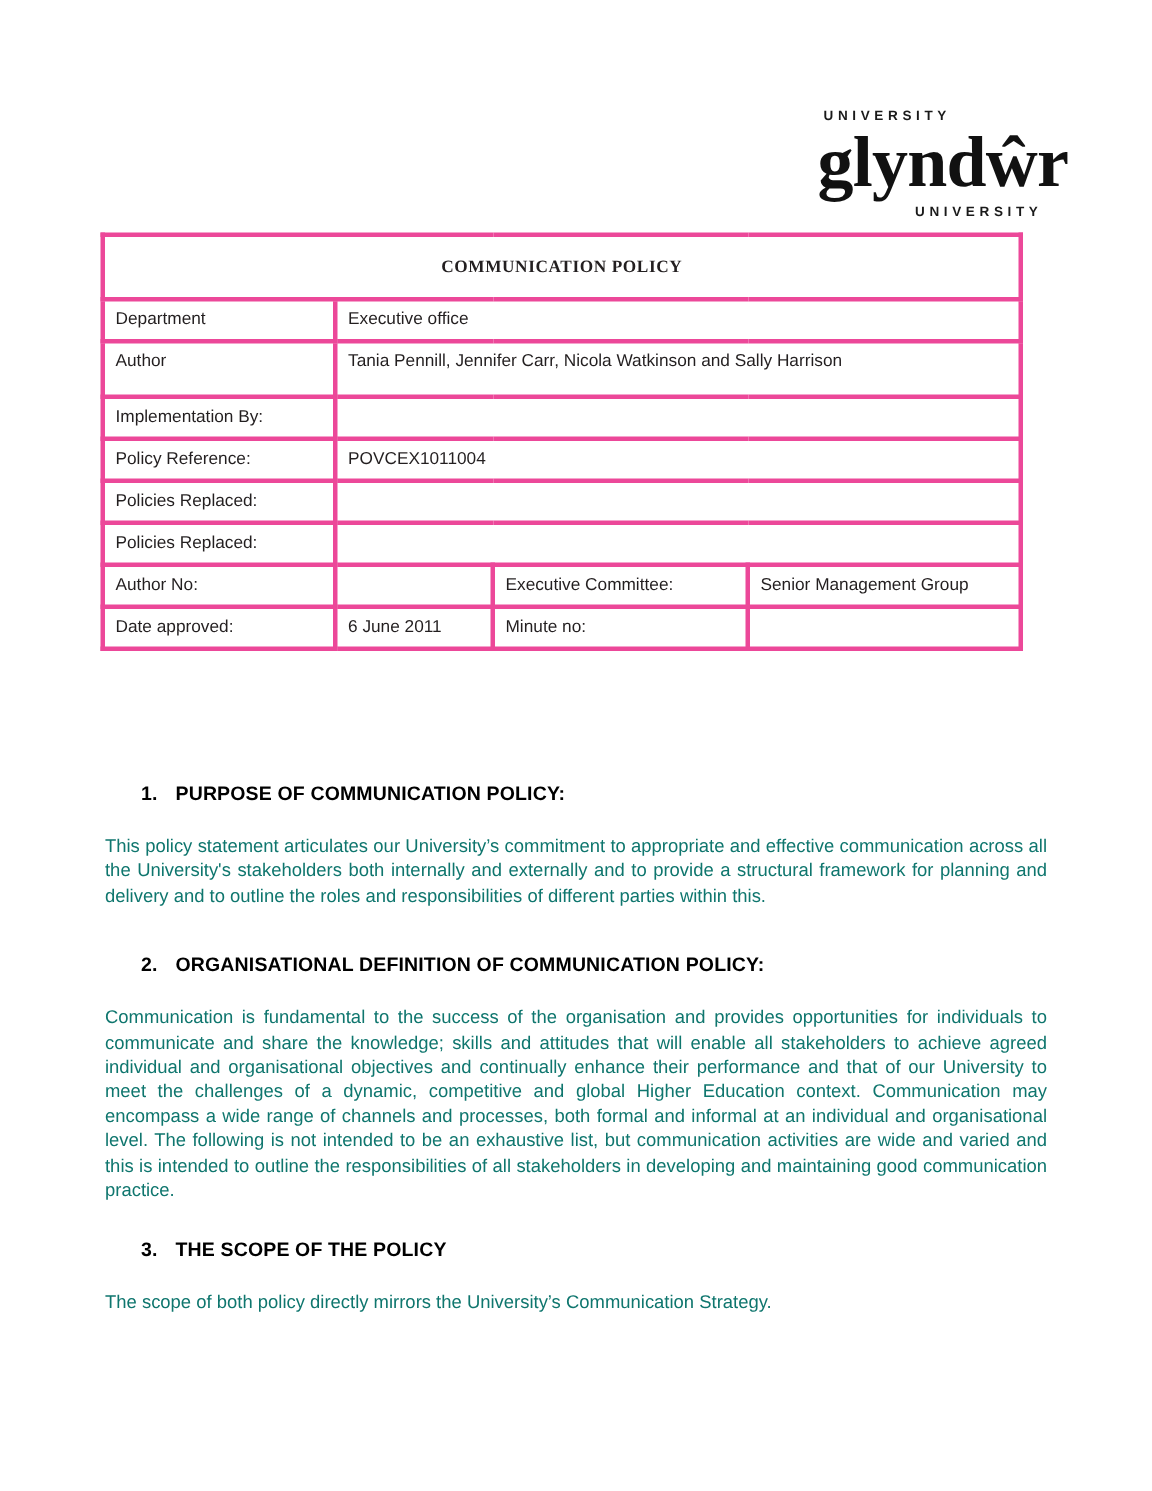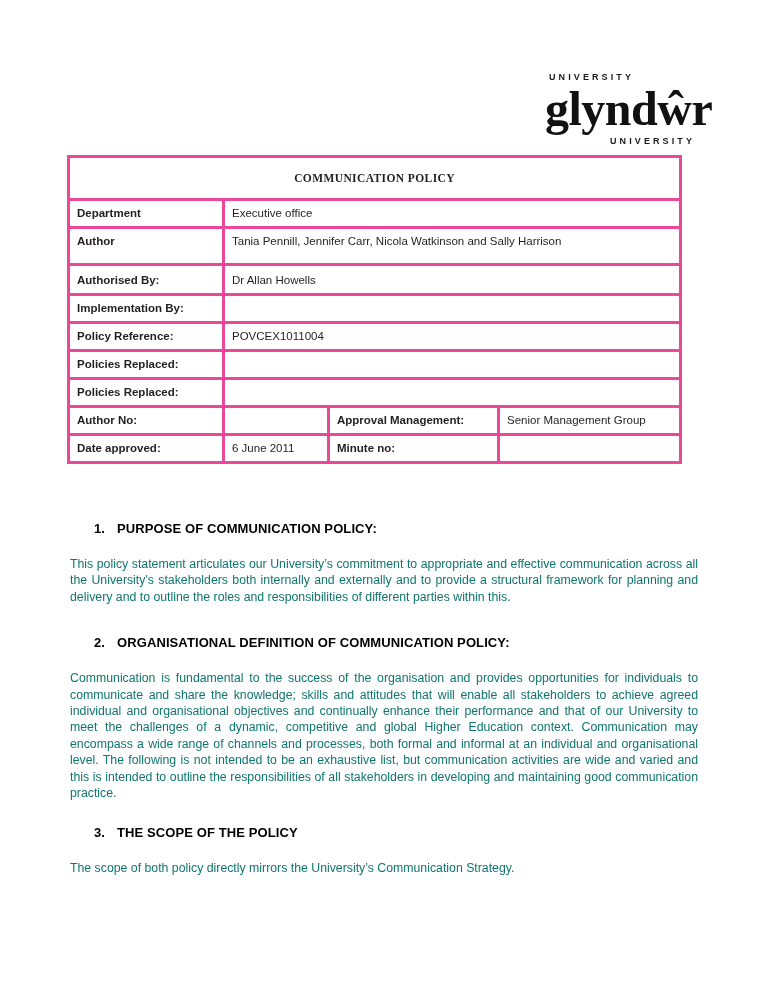--- a/index.html
+++ b/index.html
@@ -67,21 +67,21 @@
   }
   .meta-table td {
     border: 3px solid #ec4899;
     padding: 5px 7px 5px 7px;
     font-size: 11.5px;
     line-height: 15px;
     vertical-align: top;
     color: #231f20;
   }
   .meta-table td.label {
-    font-weight: bold;
+    font-weight: normal;
   }
   .title-cell {
     text-align: center;
     font-family: "Liberation Serif", serif;
     font-size: 17px;
     font-weight: bold;
     letter-spacing: 0.4px;
     padding: 13px 4px 12px 4px !important;
     color: #000000;
   }
@@ -147,45 +147,41 @@
     </tr>
 
     <tr>
       <td class="label">Department</td>
       <td colspan="3">Executive office</td>
     </tr>
     <tr class="row-tall">
       <td class="label">Author</td>
       <td colspan="3">Tania Pennill, Jennifer Carr, Nicola Watkinson and Sally Harrison</td>
     </tr>
-    <tr class="row-authorised">
-      <td class="label">Authorised By:</td>
-      <td colspan="3">Dr Allan Howells</td>
-    </tr>
     <tr>
       <td class="label">Implementation By:</td>
       <td colspan="3"></td>
     </tr>
     <tr>
       <td class="label">Policy Reference:</td>
       <td colspan="3">POVCEX1011004</td>
     </tr>
     <tr>
       <td class="label">Policies Replaced:</td>
       <td colspan="3"></td>
     </tr>
     <tr>
       <td class="label">Policies Replaced:</td>
       <td colspan="3"></td>
     </tr>
 
     <tr>
       <td class="label">Author No:</td>
       <td></td>
-      <td class="label">Approval Management:</td>
+      <td class="label">Executive Committee:</td>
       <td>Senior Management Group</td>
     </tr>
     <tr>
       <td class="label">Date approved:</td>
       <td>6 June 2011</td>
       <td class="label">Minute no:</td>
       <td></td>
     </tr>
   </tbody>
 </table>

